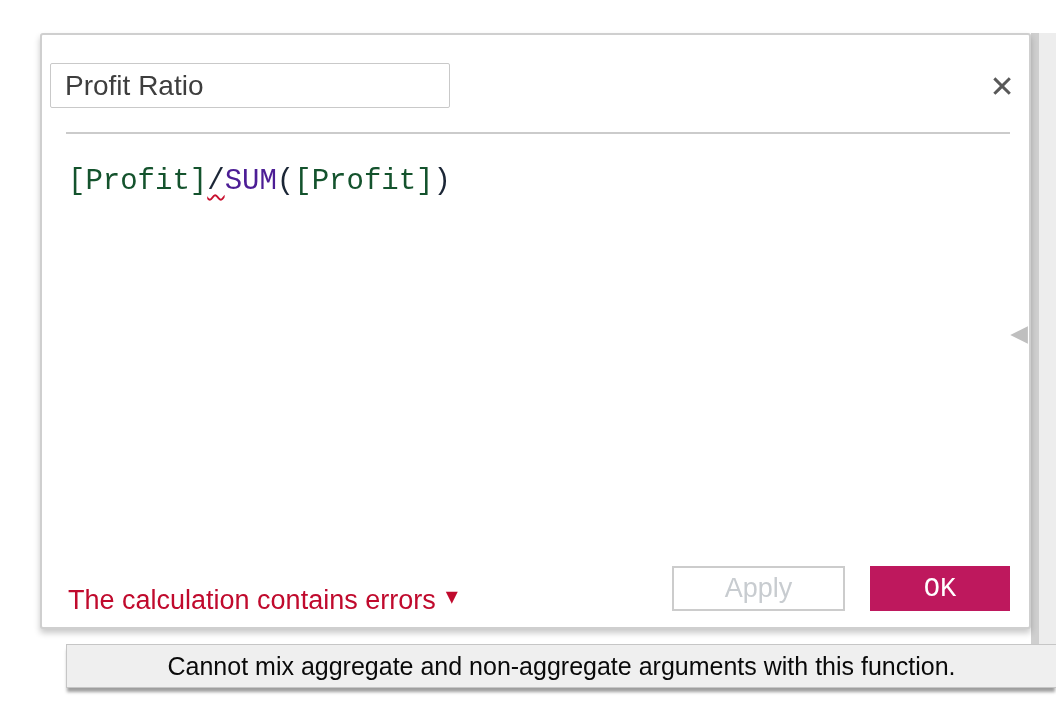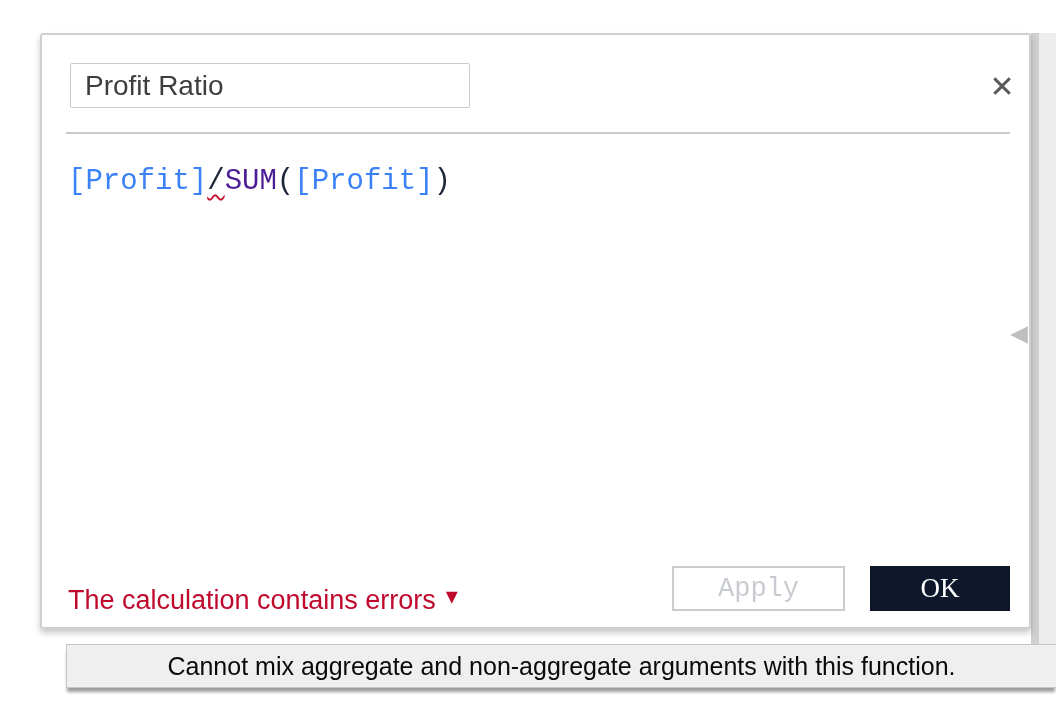--- a/index.html
+++ b/index.html
@@ -28,21 +28,21 @@
   .dialog {
     position: absolute; left: 40px; top: 33px; width: 991px; height: 596px;
     background: #ffffff;
     border: 2px solid #cfcfcf;
     border-radius: 3px;
     box-shadow: 0 4px 6px rgba(0,0,0,0.22);
     z-index: 1;
   }
 
   .title-input {
-    position: absolute; left: 28px; top: 28px; width: 400px; height: 45px;
+    position: absolute; left: 8px; top: 28px; width: 400px; height: 45px;
     border: 1px solid #c9c9c9; border-radius: 2px;
     font-family: "Liberation Sans", sans-serif;
     font-size: 28px; color: #3e3e3e;
     padding: 0 0 0 14px; outline: none; background: #ffffff;
   }
 
   .close-btn {
     position: absolute; left: 938px; top: 30px; width: 44px; height: 44px;
     font-family: "DejaVu Sans", sans-serif;
     font-size: 30px; color: #595959; line-height: 44px; text-align: center;
@@ -54,21 +54,21 @@
     background: #cbcbcb;
   }
 
   .formula-area {
     position: absolute; left: 24px; top: 112px; width: 944px; height: 400px;
     font-family: "Liberation Mono", "DejaVu Sans Mono", monospace;
     font-size: 29px; line-height: 40px;
     padding-top: 15px; padding-left: 2px;
     white-space: pre; cursor: text;
   }
-  .tok-field { color: #3b82f6; }
+  .tok-field { color: #14532d; }
   .tok-func  { color: #4c1d95; }
   .tok-punct { color: #1b2636; }
   .tok-op-error {
     color: #1b2636;
     text-decoration-line: underline;
     text-decoration-style: wavy;
     text-decoration-color: #c8102e;
     text-decoration-thickness: 2px;
     text-underline-offset: 5px;
   }
@@ -82,28 +82,28 @@
     font-size: 27px; color: #c00a2d; line-height: 44px; margin-top: 12px;
   }
   .error-caret {
     font-family: "DejaVu Sans", sans-serif;
     font-size: 24px; color: #c00a2d; line-height: 44px; padding-top: 4px;
   }
 
   .apply-btn {
     position: absolute; left: 630px; top: 531px; width: 173px; height: 45px;
     background: #ffffff; border: 2px solid #cccccc;
-    font-family: Liberation Mono, monospace;
+    font-family: Liberation Sans, sans-serif;
     font-size: 27px; color: #c8ccd0; text-align: center;
     cursor: default;
   }
   .ok-btn {
     position: absolute; left: 828px; top: 531px; width: 140px; height: 45px;
-    background: #0f172a; border: none;
-    font-family: Liberation Serif, serif;
+    background: #be185d; border: none;
+    font-family: Liberation Mono, monospace;
     font-size: 27px; color: #ffffff; text-align: center;
     cursor: pointer;
   }
 
   .panel-handle {
     position: absolute; left: 1008px; top: 318px; width: 22px; height: 30px;
     font-family: "DejaVu Sans", sans-serif;
     font-size: 23px; color: #bfbfbf; line-height: 30px; text-align: center;
     z-index: 2; cursor: pointer; user-select: none;
   }

